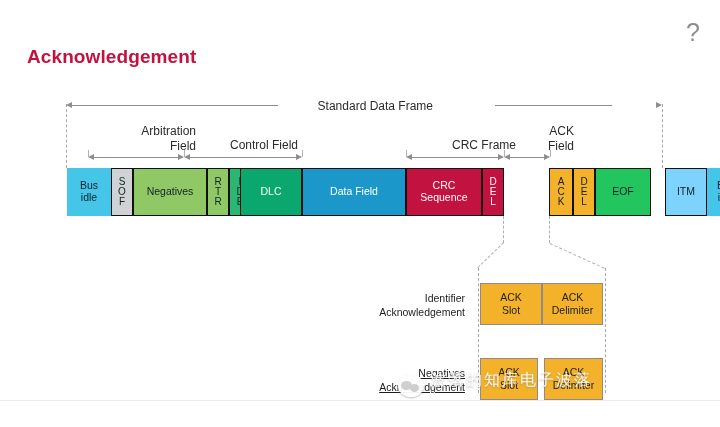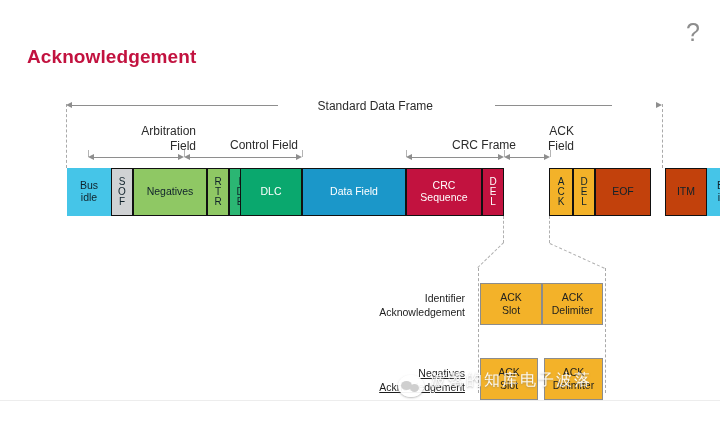--- a/index.html
+++ b/index.html
@@ -191,24 +191,24 @@
       <div class="seg vert dark" style="left: 482px; width: 24px; background: rgb(243, 178, 41);">
         <span class="lbl" style="white-space: pre-line;">A
 C
 K</span>
       </div>
       <div class="seg vert dark" style="left: 506px; width: 22px; background: rgb(243, 178, 41);">
         <span class="lbl" style="white-space: pre-line;">D
 E
 L</span>
       </div>
-      <div class="seg dark" style="left: 528px; width: 56px; background: #c2410c;">
+      <div class="seg dark" style="left: 528px; width: 56px; background: #22c55e;">
         <span class="lbl" style="white-space: pre-line;">EOF</span>
       </div>
-      <div class="seg dark" style="left: 598px; width: 42px; background: #c2410c;">
+      <div class="seg dark" style="left: 598px; width: 42px; background: #7dd3fc;">
         <span class="lbl" style="white-space: pre-line;">ITM</span>
       </div>
       <div class="seg nb dark" style="left: 640px; width: 38px; background: rgb(69, 197, 232);">
         <span class="lbl" style="white-space: pre-line;">Bus
 idle</span>
       </div>
     </div>
 
   <div id="leaders">
       <div class="lead" style="left: 504px; top: 216px; width: 27px; transform: rotate(90deg);"></div>

